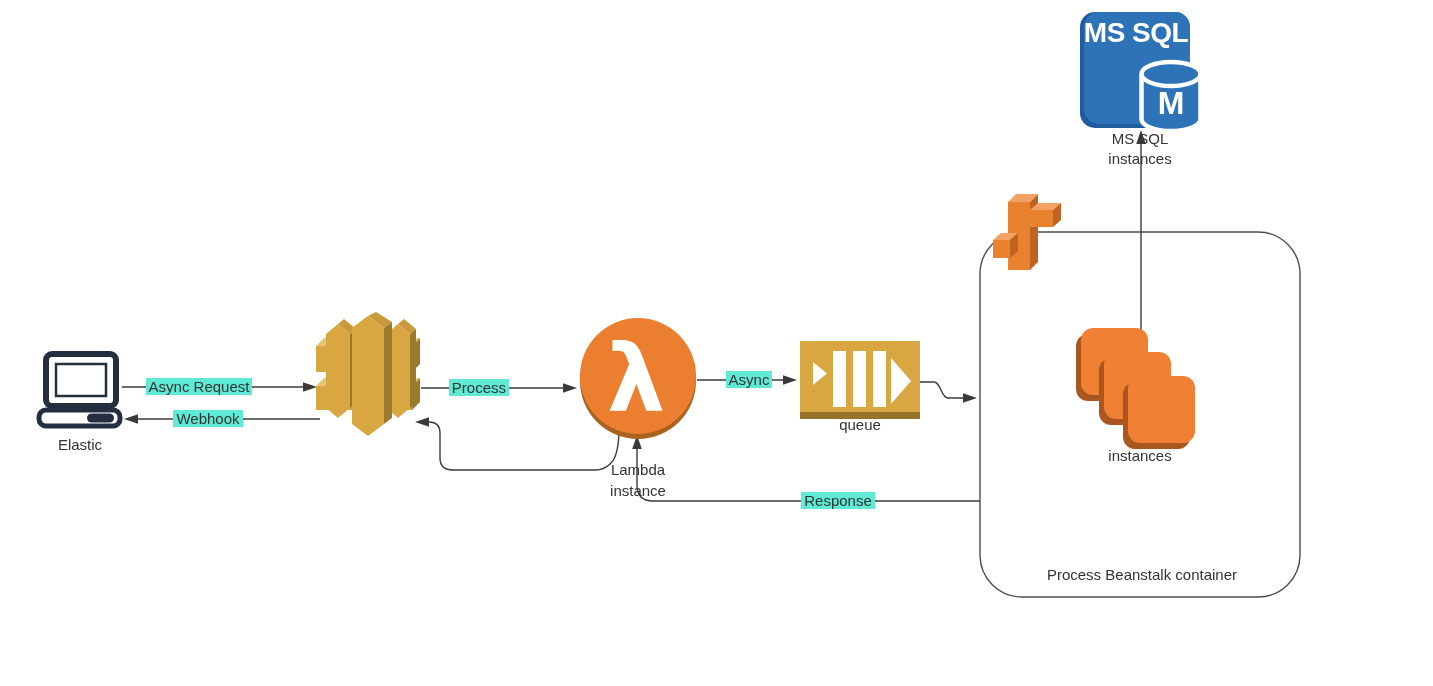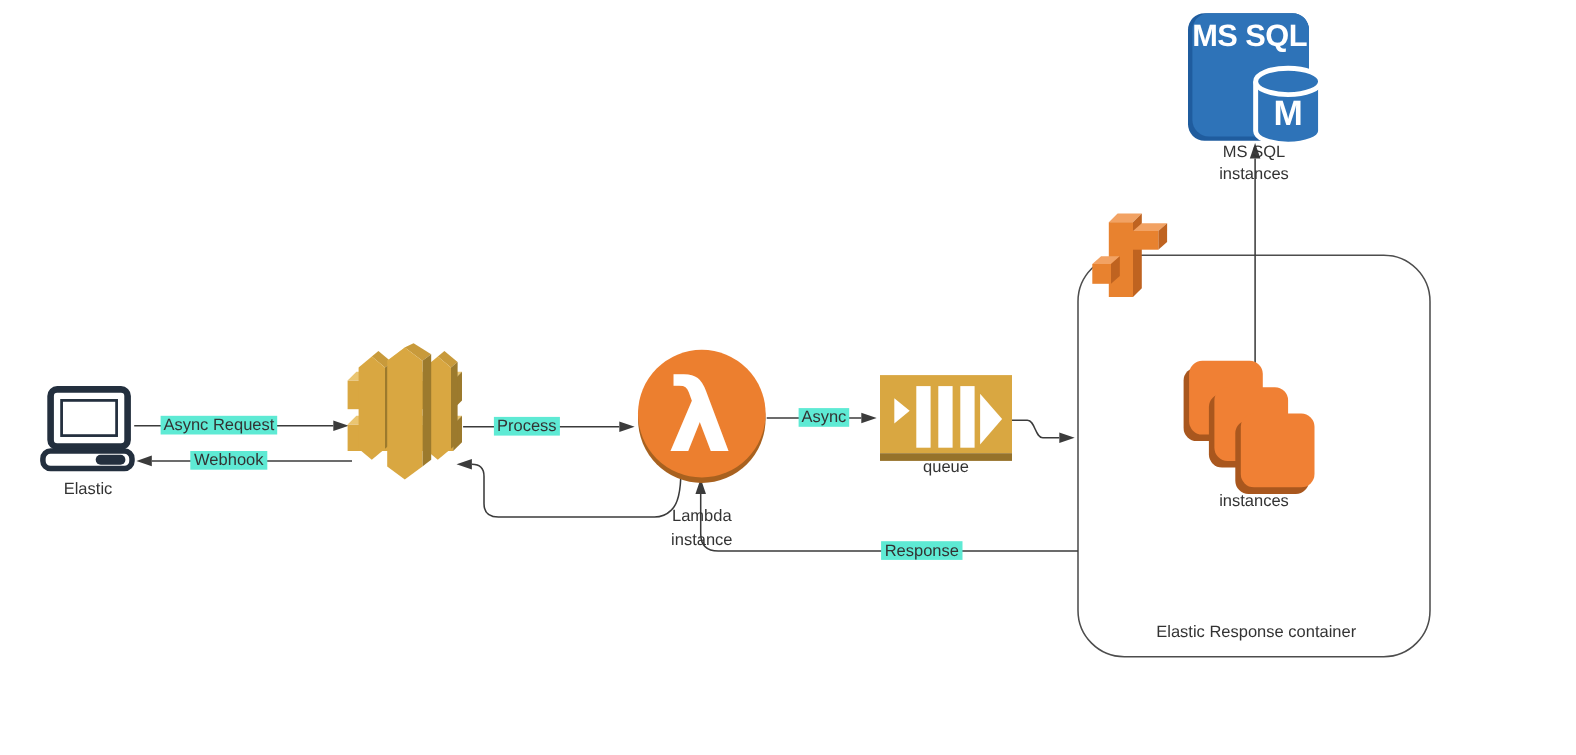--- a/index.html
+++ b/index.html
@@ -152,16 +152,16 @@
     <span>queue</span>
   </div>
   <div class="lbl multiline mssql-label" style="left:1080px;top:129px;width:120px;">
     <span>MS SQL</span>
     <span>instances</span>
   </div>
   <div class="lbl" style="left:1080px;top:448px;width:120px;">
     <span>instances</span>
   </div>
   <div class="lbl" style="left:1000px;top:567px;width:284px;">
-    <span>Elastic Response container</span>
+    <span>Process Beanstalk container</span>
   </div>
 
 </div>
 
 </body></html>

